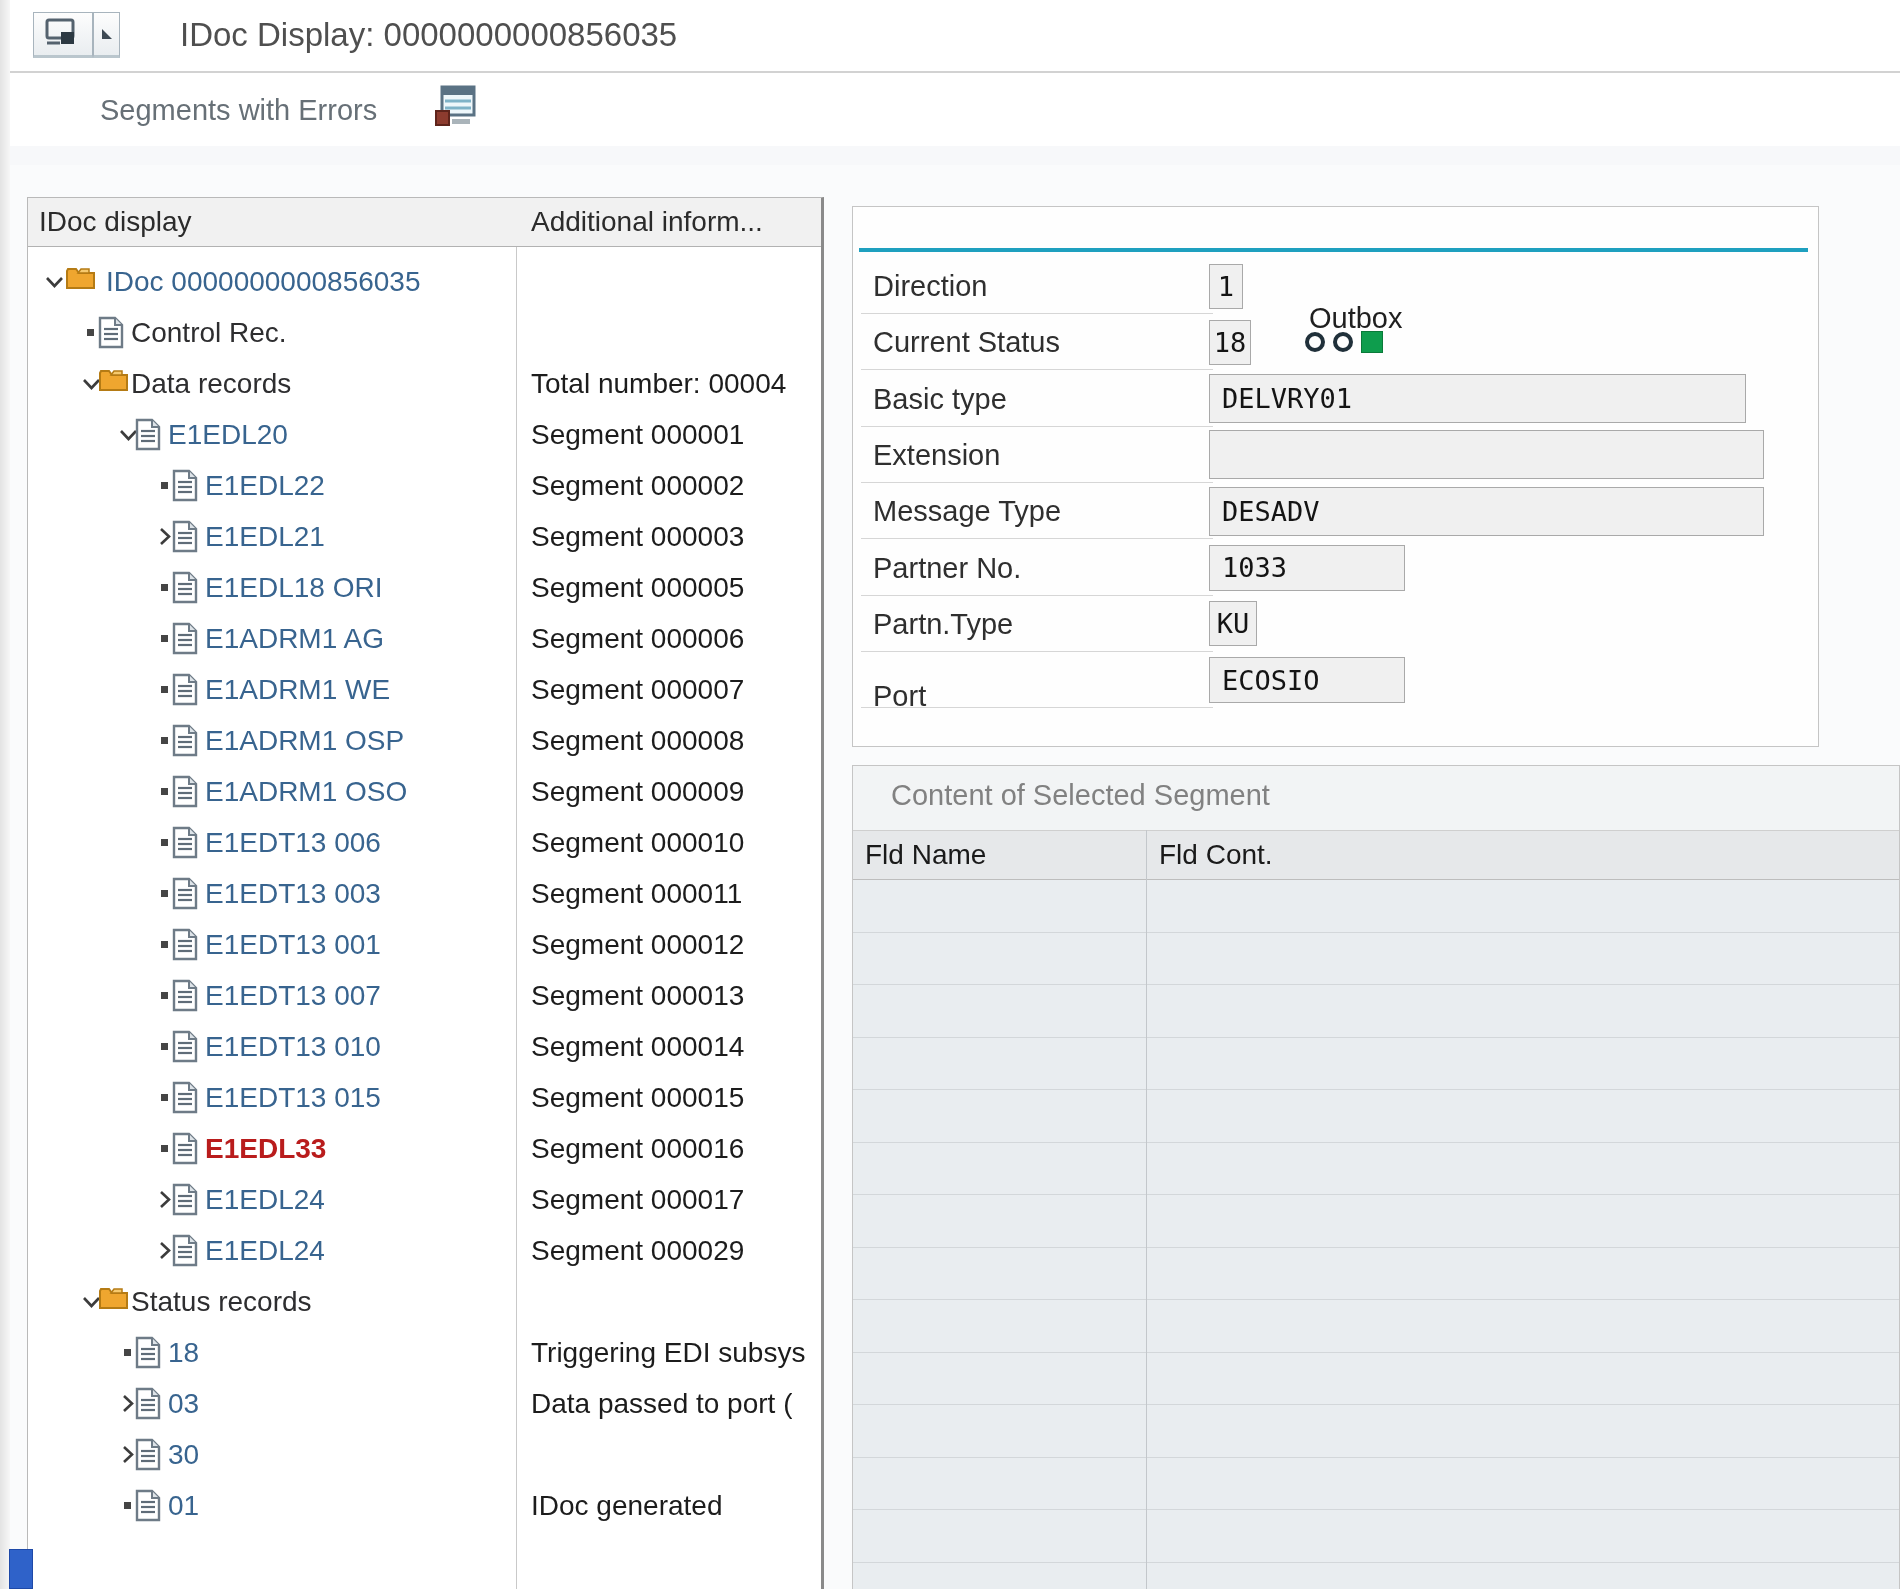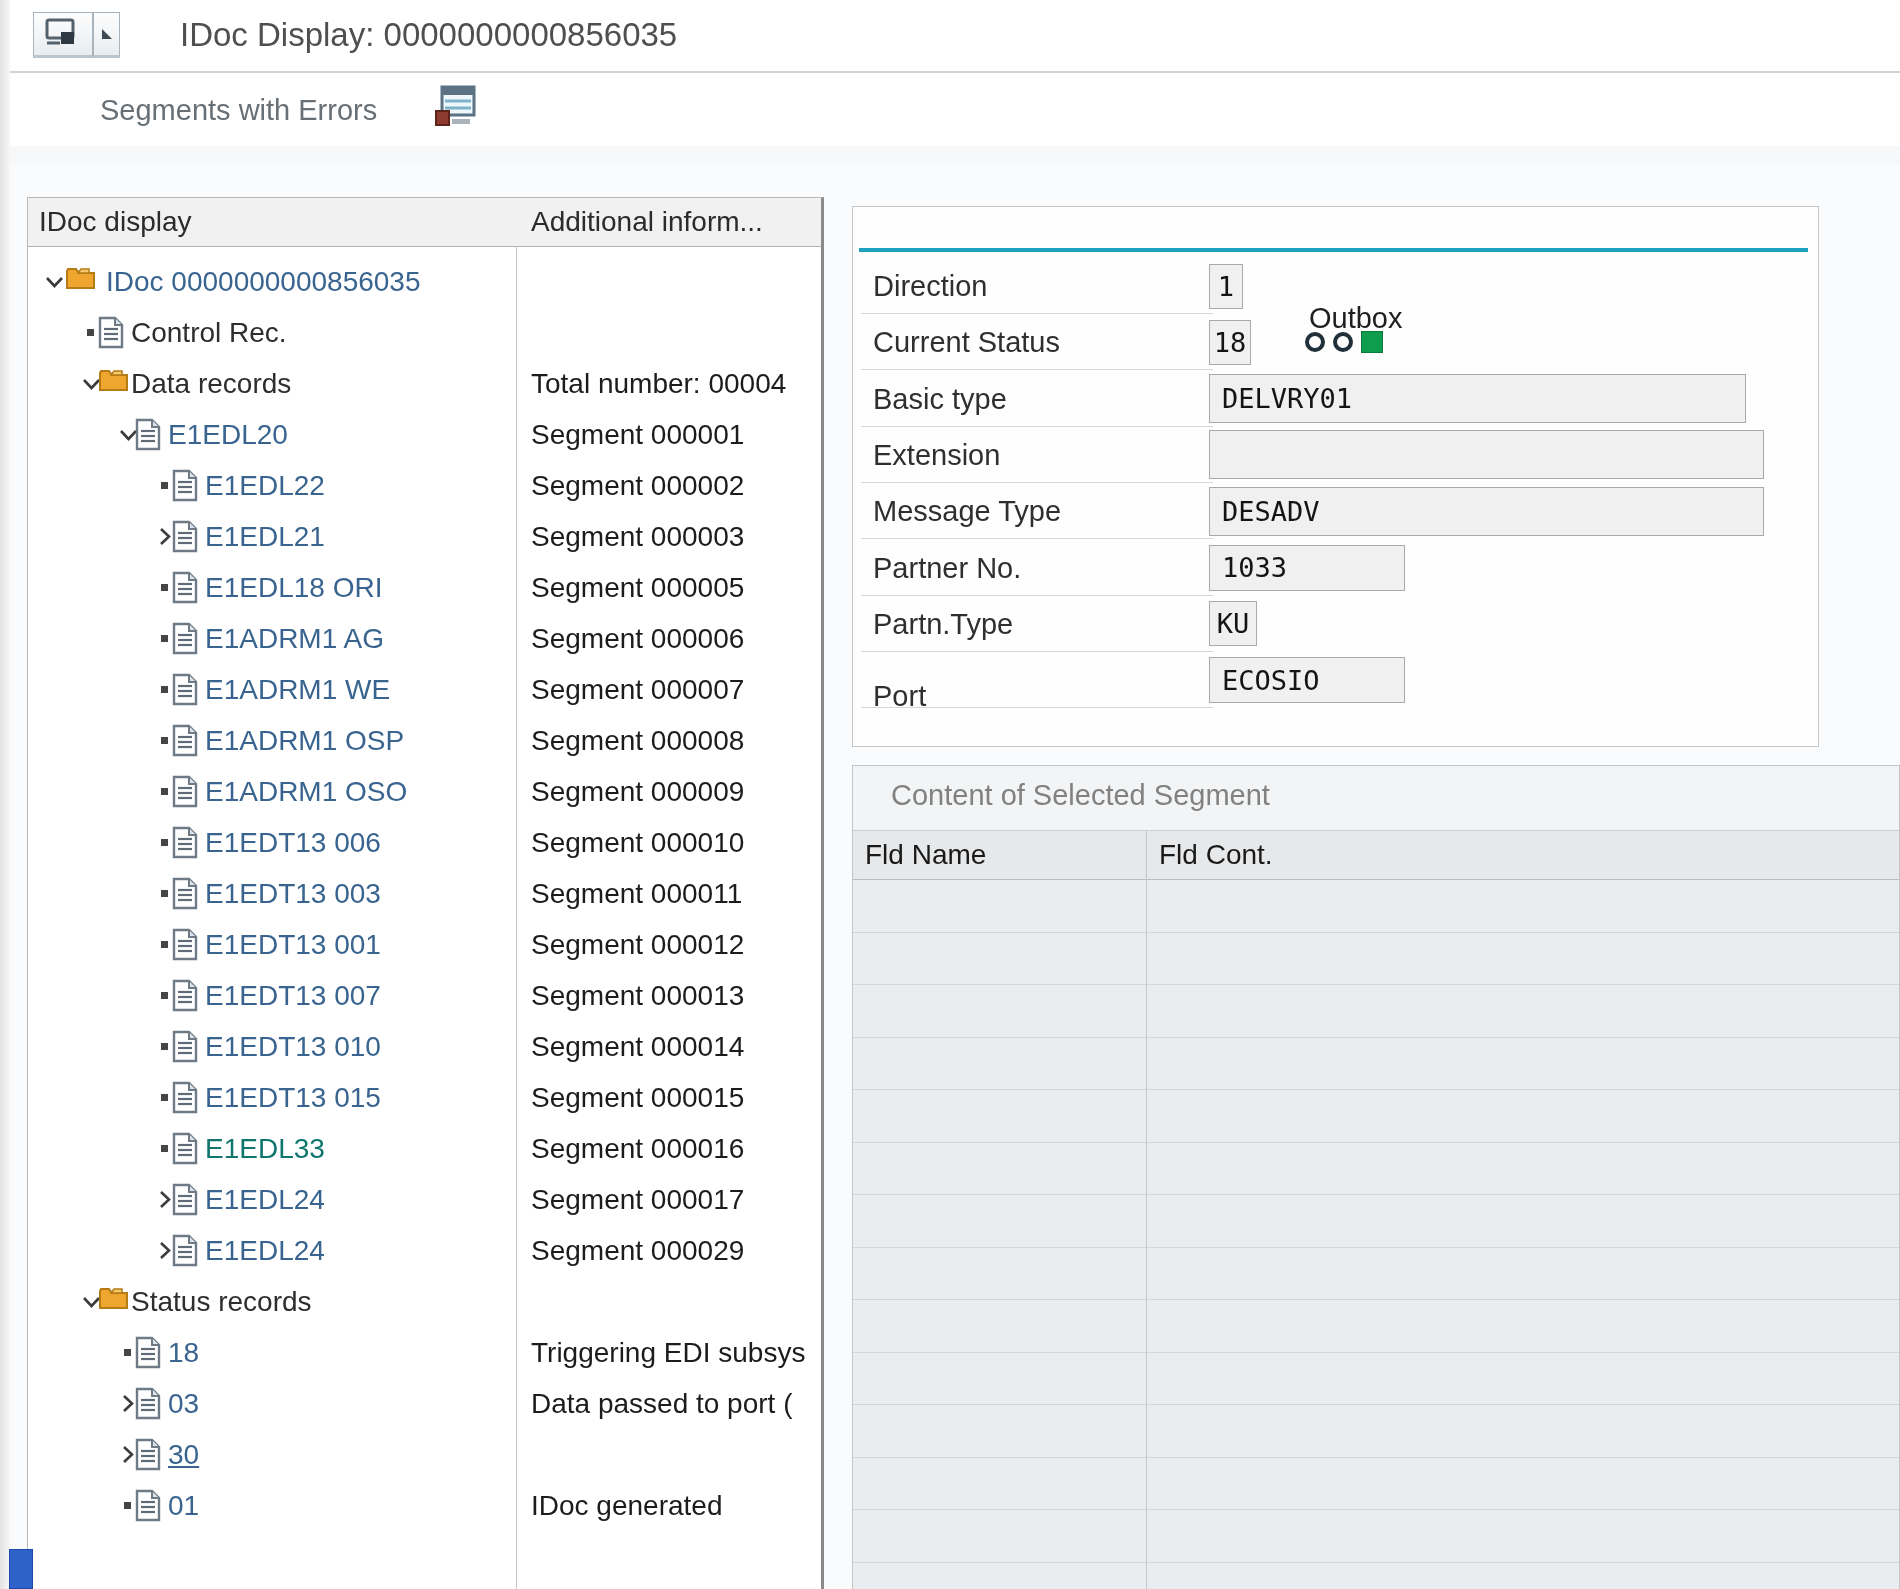--- a/index.html
+++ b/index.html
@@ -352,21 +352,21 @@
               <span class="tr-dot" style="left: 133px;"></span>
               <span class="tr-icon" style="left: 144px;">
                 <svg width="26" height="33" viewBox="0 0 26 33">
                   <path d="M2 2 L17 2 L24 9 L24 31 L2 31 Z" fill="#ffffff" stroke="#6e7b87" stroke-width="2.4"></path>
                   <path d="M17 2 L17 9 L24 9" fill="#dde3e8" stroke="#6e7b87" stroke-width="2"></path>
                   <line x1="6" y1="13" x2="20" y2="13" stroke="#5f6c78" stroke-width="2.2"></line>
                   <line x1="6" y1="18" x2="20" y2="18" stroke="#5f6c78" stroke-width="2.2"></line>
                   <line x1="6" y1="23" x2="20" y2="23" stroke="#5f6c78" stroke-width="2.2"></line>
                 </svg>
               </span>
-              <span class="tr-label" style="left: 177px; color: #0f766e;">E1EDL33</span>
+              <span class="tr-label" style="left: 177px; color: #b91c1c; font-weight: bold;">E1EDL33</span>
               <span class="tr-info">Segment 000016</span>
             </div>
             <div class="tree-row abs" style="top: 976px;">
               <span class="tr-exp" style="left: 124px;">
                 <svg width="12" height="19" viewBox="0 0 12 19">
                   <polyline points="2,2 10,9.5 2,17" fill="none" stroke="#3c3c3c" stroke-width="2.6"></polyline>
                 </svg>
               </span>
               <span class="tr-icon" style="left: 144px;">
                 <svg width="26" height="33" viewBox="0 0 26 33">
@@ -452,21 +452,21 @@
               </span>
               <span class="tr-icon" style="left: 107px;">
                 <svg width="26" height="33" viewBox="0 0 26 33">
                   <path d="M2 2 L17 2 L24 9 L24 31 L2 31 Z" fill="#ffffff" stroke="#6e7b87" stroke-width="2.4"></path>
                   <path d="M17 2 L17 9 L24 9" fill="#dde3e8" stroke="#6e7b87" stroke-width="2"></path>
                   <line x1="6" y1="13" x2="20" y2="13" stroke="#5f6c78" stroke-width="2.2"></line>
                   <line x1="6" y1="18" x2="20" y2="18" stroke="#5f6c78" stroke-width="2.2"></line>
                   <line x1="6" y1="23" x2="20" y2="23" stroke="#5f6c78" stroke-width="2.2"></line>
                 </svg>
               </span>
-              <span class="tr-label" style="left: 140px; color: rgb(56, 100, 143); text-decoration: underline;">30</span>
+              <span class="tr-label" style="left: 140px; color: rgb(56, 100, 143);">30</span>
             </div>
             <div class="tree-row abs" style="top: 1282px;">
               <span class="tr-dot" style="left: 96px;"></span>
               <span class="tr-icon" style="left: 107px;">
                 <svg width="26" height="33" viewBox="0 0 26 33">
                   <path d="M2 2 L17 2 L24 9 L24 31 L2 31 Z" fill="#ffffff" stroke="#6e7b87" stroke-width="2.4"></path>
                   <path d="M17 2 L17 9 L24 9" fill="#dde3e8" stroke="#6e7b87" stroke-width="2"></path>
                   <line x1="6" y1="13" x2="20" y2="13" stroke="#5f6c78" stroke-width="2.2"></line>
                   <line x1="6" y1="18" x2="20" y2="18" stroke="#5f6c78" stroke-width="2.2"></line>
                   <line x1="6" y1="23" x2="20" y2="23" stroke="#5f6c78" stroke-width="2.2"></line>

